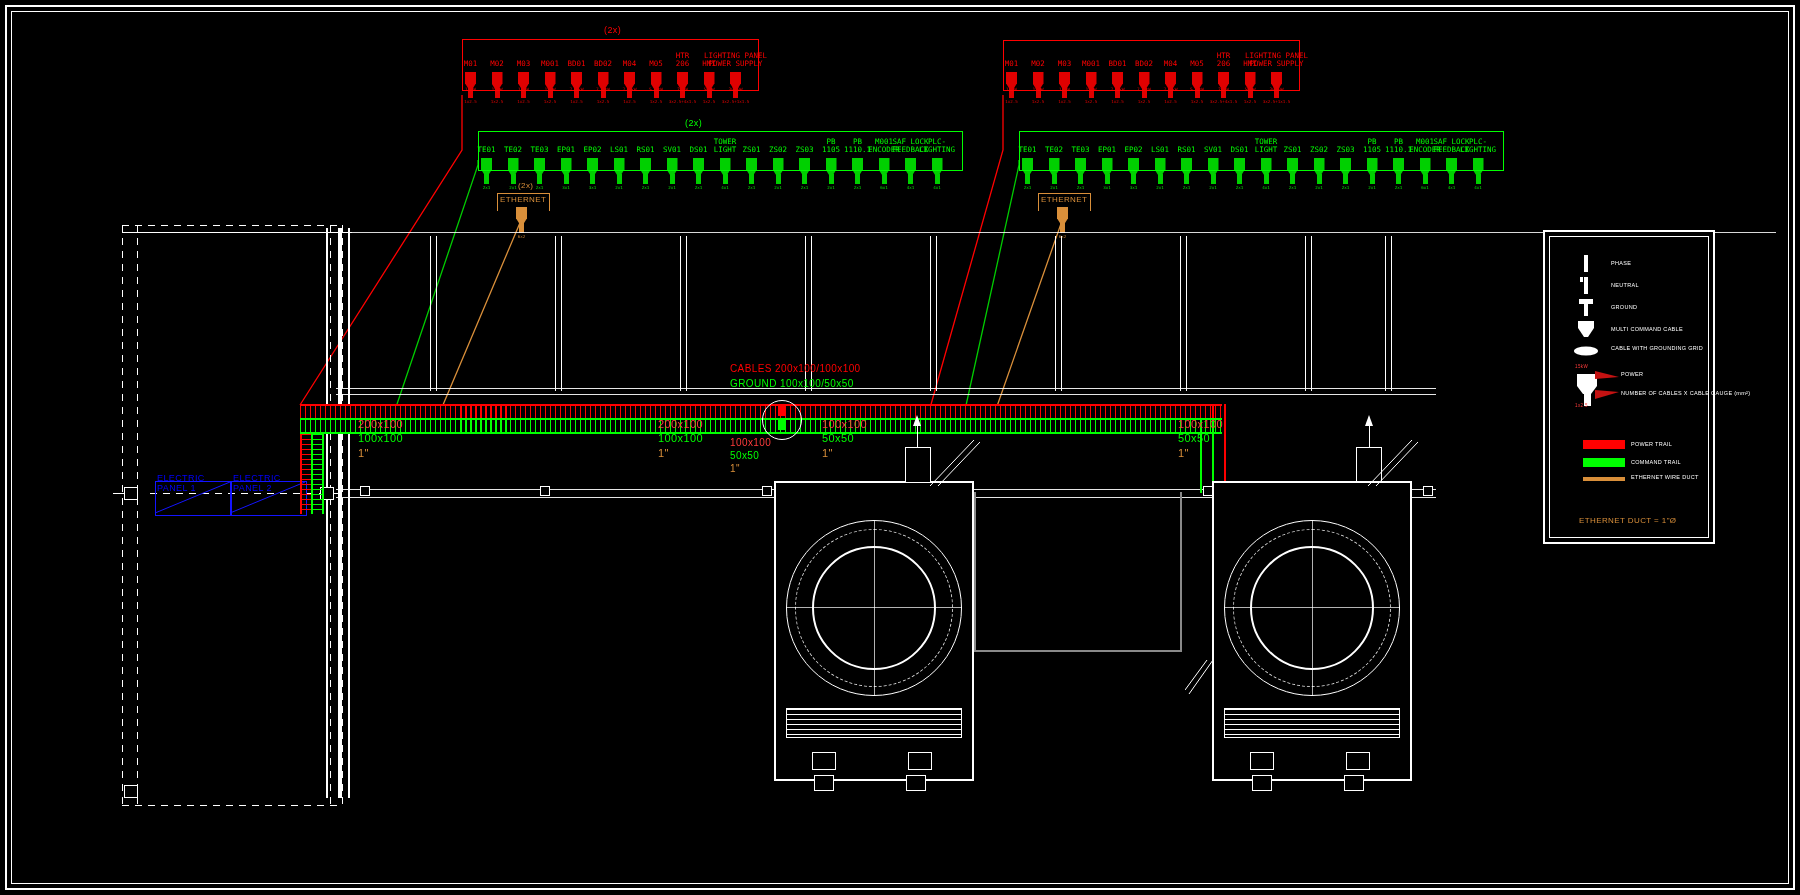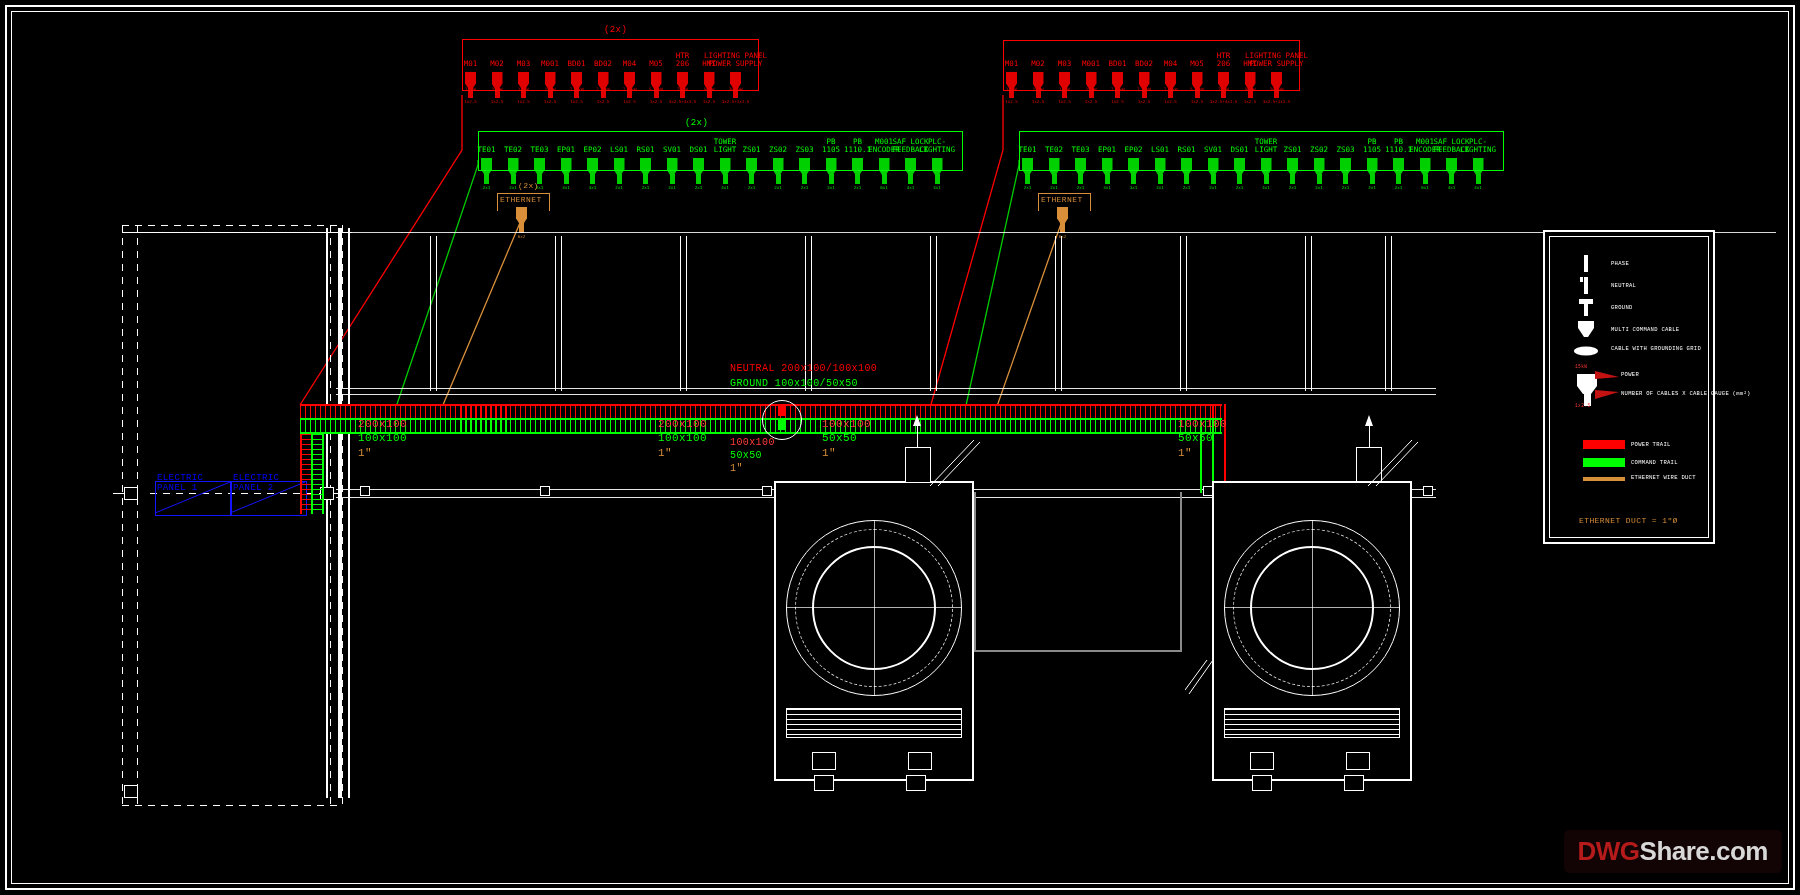--- a/index.html
+++ b/index.html
@@ -3,21 +3,21 @@
 <meta charset="utf-8">
 <style>
   html,body{margin:0;padding:0;background:#000;}
   body{width:1800px;height:895px;overflow:hidden;font-family:"DejaVu Sans Mono",monospace;}
   #stage{position:relative;width:1800px;height:895px;background:#000;overflow:hidden;}
 
   .abs{position:absolute;}
 
   
   .t{position:absolute;white-space:pre;line-height:1.05;letter-spacing:.4px;
-     font-family:Liberation Mono, monospace;}
+     font-family:Liberation Sans, sans-serif;}
   .red{color:#ff0000;}
   .grn{color:#00ff00;}
   .wht{color:#ffffff;}
   .blu{color:#0000ff;}
   .org{color:#d98f3a;}
 
   
   .frame-outer{position:absolute;left:5px;top:5px;width:1790px;height:885px;
                border:2px solid #ffffff;box-sizing:border-box;}
   .frame-inner{position:absolute;left:11px;top:11px;width:1778px;height:873px;
@@ -618,21 +618,21 @@
     <div class="ticks"></div>
   </div>
 
   <div class="abs" style="left:1212px;top:404px;width:10px;height:95px;border-left:2px solid #ff0000;border-right:2px solid #ff0000;"></div>
   <div class="abs" style="left:1200px;top:418px;width:10px;height:75px;border-left:2px solid #00ff00;border-right:2px solid #00ff00;"></div>
 
   <div class="circ" style="left:762px;top:400px;width:40px;height:40px;border:1px solid #ffffff;"></div>
   <div class="abs" style="left:778px;top:404px;width:8px;height:12px;background:#ff0000;"></div>
   <div class="abs" style="left:778px;top:418px;width:8px;height:12px;background:#00ff00;"></div>
 
-  <div class="t red" style="left:730px;top:364px;font-size:10px;">NEUTRAL 200x100/100x100</div>
+  <div class="t red" style="left:730px;top:364px;font-size:10px;">CABLES 200x100/100x100</div>
   <div class="t grn" style="left:730px;top:379px;font-size:10px;">GROUND 100x100/50x50</div>
 
   <div class="t" style="left:358px;top:419px;font-size:11px;color:#ff3b3b;">200x100</div>
   <div class="t" style="left:358px;top:433px;font-size:11px;color:#00ff00;">100x100</div>
   <div class="t" style="left:358px;top:448px;font-size:11px;color:#d98f3a;">1"</div>
 
   <div class="t" style="left:658px;top:419px;font-size:11px;color:#ff3b3b;">200x100</div>
   <div class="t" style="left:658px;top:433px;font-size:11px;color:#00ff00;">100x100</div>
   <div class="t" style="left:658px;top:448px;font-size:11px;color:#d98f3a;">1"</div>
 
@@ -752,17 +752,14 @@
 
     <div class="abs swatch" style="left:38px;top:226px;background:#00ff00;"></div>
     <div class="t lg-txt" style="left:86px;top:228px;color:#fff;">COMMAND TRAIL</div>
 
     <div class="abs" style="left:38px;top:245px;width:42px;height:4px;background:#d98f3a;"></div>
     <div class="t lg-txt" style="left:86px;top:243px;color:#fff;">ETHERNET WIRE DUCT</div>
 
     <div class="t" style="left:34px;top:285px;font-size:8px;color:#d98f3a;">ETHERNET DUCT = 1"Ø</div>
   </div>
 
-  <div class="wm">
-    <span class="a">DWG</span><span class="b">Share.com</span>
-  </div>
 
 </div>
 
 </body></html>

